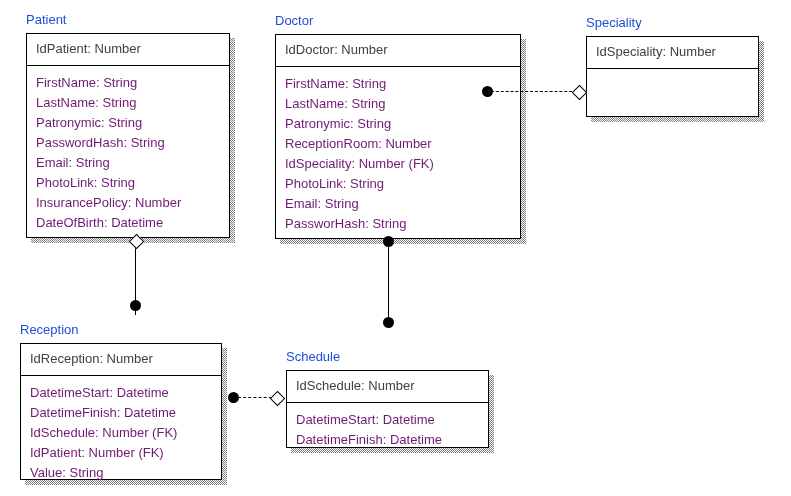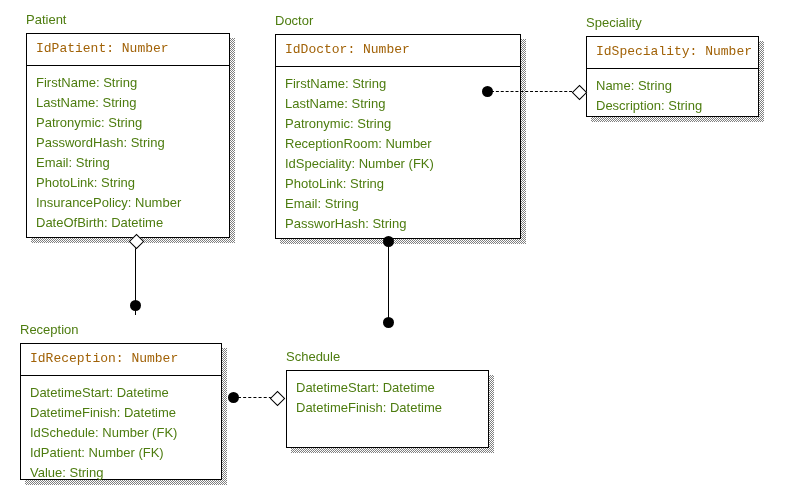--- a/index.html
+++ b/index.html
@@ -22,21 +22,21 @@
   
   .uml-class {
     position: absolute;
   }
   .class-title {
     position: absolute;
     left: 0;
     top: -21px;
     font-size: 13px;
     line-height: 15px;
-    color: #4d7c0f;
+    color: #1d4ed8;
     white-space: nowrap;
   }
   .class-body {
     position: absolute;
     left: 0;
     top: 0;
     width: 100%;
     height: 100%;
     box-sizing: border-box;
     border: 1px solid #000000;
@@ -55,31 +55,30 @@
       repeating-conic-gradient(#808080 0% 25%, #ffffff 0% 50%);
     background-size: 2px 2px;
   }
   .compartment-id {
     box-sizing: border-box;
     height: 32px;
     border-bottom: 1px solid #000000;
     padding: 7px 0 12px 9px;
     font-size: 13px;
     line-height: 16px;
-    color: #a16207;
+    color: #404040;
     white-space: nowrap;
-    font-family: Liberation Mono, monospace;
   }
   .compartment-attrs {
     padding: 7px 0 0 9px;
   }
   .attr-row {
     font-size: 13px;
     line-height: 20px;
-    color: #4d7c0f;
+    color: #701a75;
     white-space: nowrap;
   }
 
   
   .edge-line {
     position: absolute;
     z-index: 3;
   }
   .edge-line.solid-v {
     width: 0;
@@ -165,24 +164,20 @@
         <div class="attr-row">PassworHash: String</div>
       </div>
     </div>
   </div>
 
   <div class="uml-class" style="left:586px; top:36px; width:173px; height:81px;">
     <div class="class-title">Speciality</div>
     <div class="class-shadow"></div>
     <div class="class-body">
       <div class="compartment-id">IdSpeciality: Number</div>
-      <div class="compartment-attrs">
-        <div class="attr-row">Name: String</div>
-        <div class="attr-row">Description: String</div>
-      </div>
     </div>
   </div>
 
   <div class="uml-class" style="left:20px; top:343px; width:202px; height:137px;border-radius:18px;">
     <div class="class-title">Reception</div>
     <div class="class-shadow"></div>
     <div class="class-body">
       <div class="compartment-id">IdReception: Number</div>
       <div class="compartment-attrs">
         <div class="attr-row">DatetimeStart: Datetime</div>
@@ -191,20 +186,21 @@
         <div class="attr-row">IdPatient: Number (FK)</div>
         <div class="attr-row">Value: String</div>
       </div>
     </div>
   </div>
 
   <div class="uml-class" style="left:286px; top:354px; width:203px; height:78px;margin-top:16px;">
     <div class="class-title">Schedule</div>
     <div class="class-shadow"></div>
     <div class="class-body">
+      <div class="compartment-id">IdSchedule: Number</div>
       <div class="compartment-attrs">
         <div class="attr-row">DatetimeStart: Datetime</div>
         <div class="attr-row">DatetimeFinish: Datetime</div>
       </div>
     </div>
   </div>
 
 </div>
 
 </body></html>

